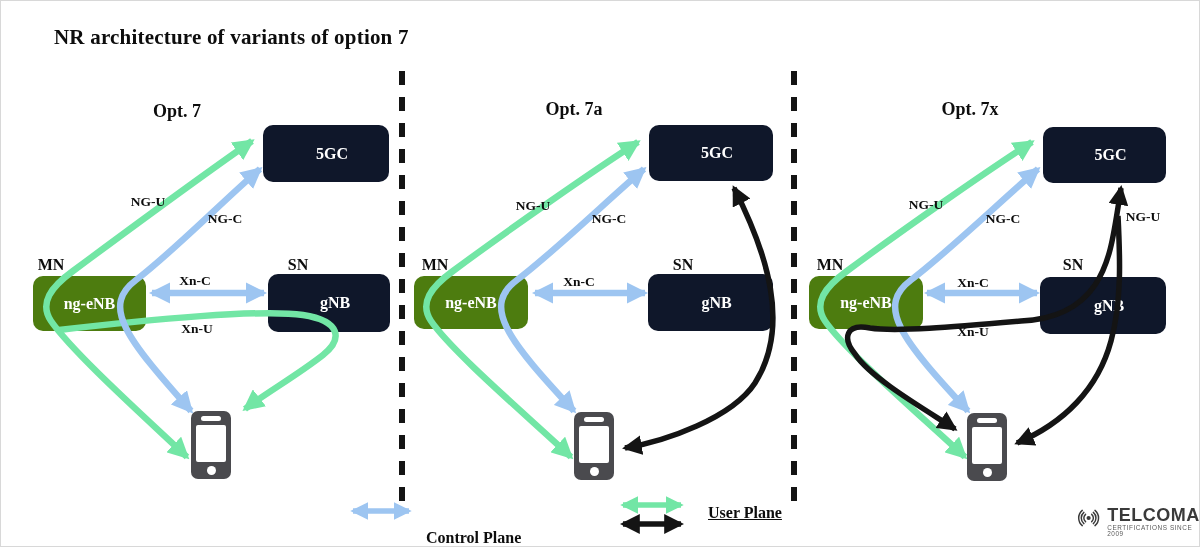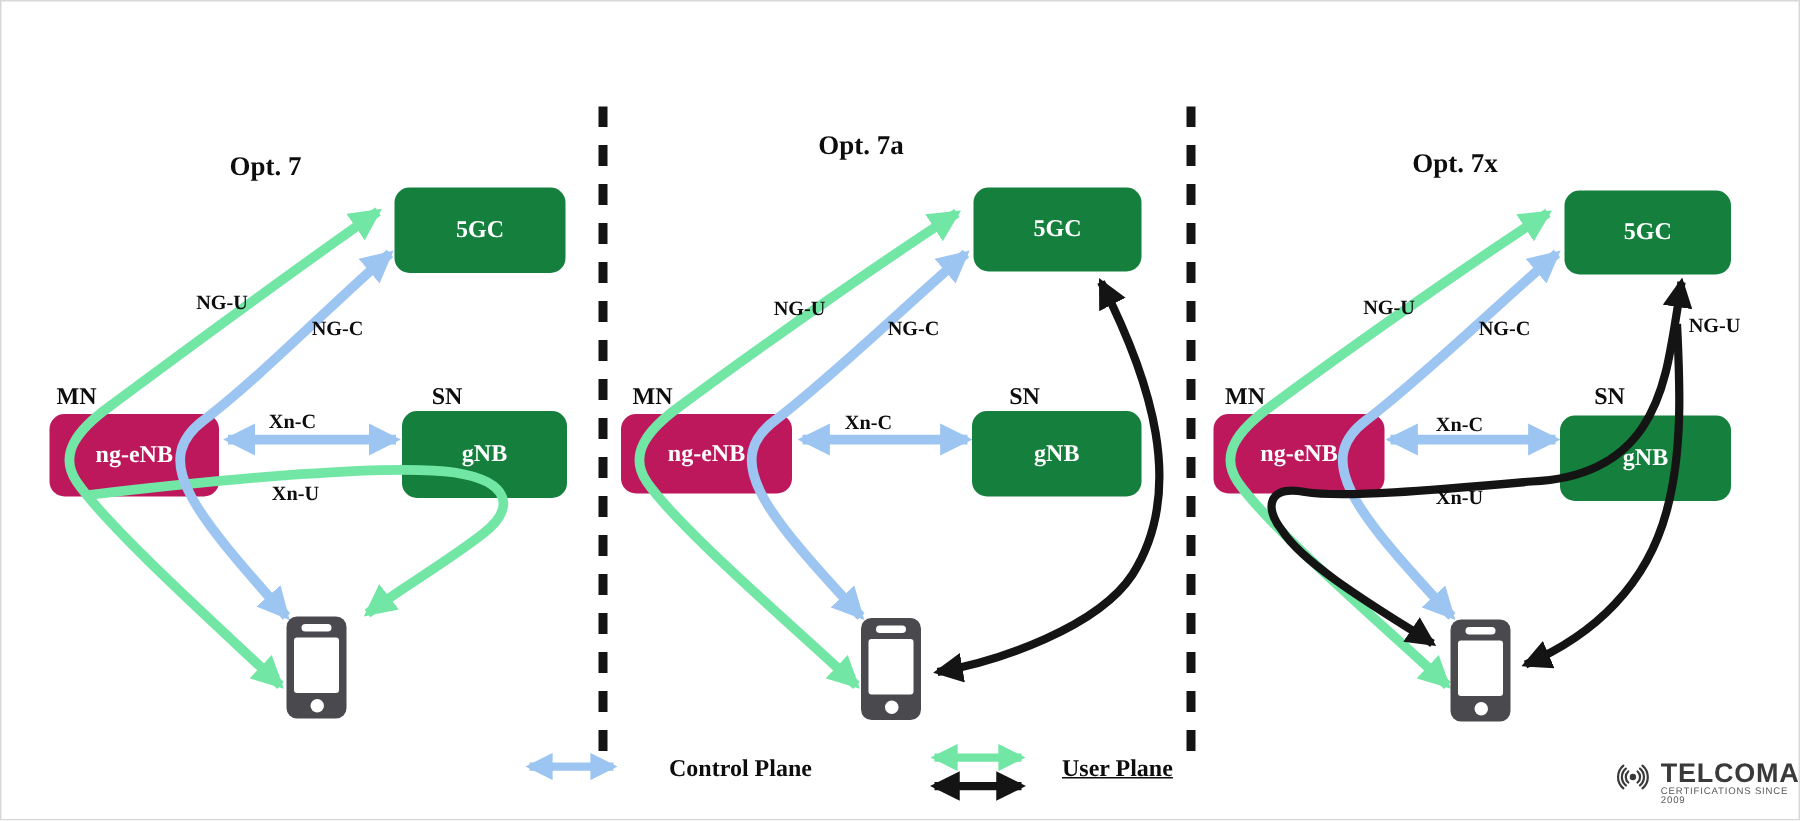--- a/index.html
+++ b/index.html
@@ -7,63 +7,64 @@
     position:relative;width:1200px;height:547px;background:#ffffff;
     border:1px solid #d8d8d8;box-sizing:border-box;overflow:hidden;
     font-family:"Liberation Serif","DejaVu Serif",serif;color:#0d0d0d;
   }
   .main-title{position:absolute;left:53px;top:24px;font-size:21px;font-weight:bold;letter-spacing:.2px;}
   .panel-title{position:absolute;transform:translate(-50%,-50%);font-size:18px;font-weight:bold;white-space:nowrap;margin-top:11px;}
   .divider{position:absolute;top:70px;height:438px;width:6px;z-index:0;
     background:repeating-linear-gradient(to bottom,#141414 0 14px,transparent 14px 26px);}
   .node{position:absolute;border-radius:10px;display:flex;align-items:center;justify-content:center;
     color:#fff;font-weight:bold;font-size:16px;z-index:1;}
-  .core-bg{background:#15803d;}
-  .master-bg{background:#be185d;}
+  .core-bg{background:#0f172a;padding-left:12px;}
+  .master-bg{background:#4d7c0f;}
   .tag{position:absolute;transform:translate(-50%,-50%);font-size:16px;font-weight:bold;z-index:3;white-space:nowrap;text-align:right;}
   .lbl{position:absolute;transform:translate(-50%,-50%);font-size:13.5px;font-weight:bold;z-index:3;white-space:nowrap;}
   .arrows{position:absolute;left:0;top:0;z-index:2;pointer-events:none;}
   .phone{position:absolute;width:40px;height:68px;background:#4a4a4e;border-radius:7px;z-index:3;}
   .phone .speaker{position:absolute;left:10px;right:10px;top:5px;height:5px;background:#fff;border-radius:3px;}
   .phone .screen{position:absolute;left:5px;right:5px;top:14px;height:37px;background:#fff;border-radius:2px;}
   .phone .home{position:absolute;left:50%;bottom:4px;width:9px;height:9px;margin-left:-4.5px;border-radius:50%;background:#fff;}
   .legend-label{position:absolute;transform:translateY(-50%);font-size:16px;font-weight:bold;white-space:nowrap;z-index:3;}
   .logo{position:absolute;left:1072px;top:505px;display:flex;align-items:flex-start;z-index:3;}
   .logo-text{margin-left:3px;line-height:1;}
   .logo-brand{font-family:"Liberation Sans","DejaVu Sans",sans-serif;font-weight:bold;font-size:18px;
     letter-spacing:.5px;color:#3a3a3a;}
   .logo-tagline{font-family:"Liberation Sans","DejaVu Sans",sans-serif;font-size:6.4px;letter-spacing:.55px;
     color:#5a5a5a;margin-top:1px;}
 </style>
 </head>
 <body>
 
 <div class="page">
 
+  <div class="main-title">NR architecture of variants of option 7</div>
 
   <div class="divider" style="left:398px;"></div>
   <div class="divider" style="left:790px;"></div>
 
   <div class="panel-title" style="left:176px;top:99px;">Opt. 7</div>
   <div class="node core-bg" style="left:262px;top:124px;width:114px;height:57px;">5GC</div>
   <div class="node master-bg" style="left:32px;top:275px;width:113px;height:55px;">ng-eNB</div>
   <div class="node core-bg" style="left:267px;top:273px;width:110px;height:58px;">gNB</div>
   <div class="tag" style="left:50px;top:264px;">MN</div>
   <div class="tag" style="left:297px;top:264px;">SN</div>
   <div class="lbl" style="left:147px;top:201px;">NG-U</div>
   <div class="lbl" style="left:224px;top:218px;">NG-C</div>
   <div class="lbl" style="left:194px;top:280px;">Xn-C</div>
   <div class="lbl" style="left:196px;top:328px;">Xn-U</div>
   <div class="phone" style="left:190px;top:410px;">
     <div class="speaker"></div>
     <div class="screen"></div>
     <div class="home"></div>
   </div>
 
-  <div class="panel-title" style="left:573px;top:85px;">Opt. 7a</div>
+  <div class="panel-title" style="left:573px;top:97px;">Opt. 7a</div>
   <div class="node core-bg" style="left:648px;top:124px;width:112px;height:56px;">5GC</div>
   <div class="node master-bg" style="left:413px;top:275px;width:114px;height:53px;">ng-eNB</div>
   <div class="node core-bg" style="left:647px;top:273px;width:113px;height:57px;">gNB</div>
   <div class="tag" style="left:434px;top:264px;">MN</div>
   <div class="tag" style="left:682px;top:264px;">SN</div>
   <div class="lbl" style="left:532px;top:205px;">NG-U</div>
   <div class="lbl" style="left:608px;top:218px;">NG-C</div>
   <div class="lbl" style="left:578px;top:281px;">Xn-C</div>
   <div class="phone" style="left:573px;top:411px;">
     <div class="speaker"></div>
@@ -115,21 +116,21 @@
     <path d="M 967 410 C 944 385 911 350 900 327 C 889 305 894 291 910 279 C 947 251 1004 196 1037 168" fill="none" stroke="#9dc5f1" stroke-width="6.5" marker-start="url(#ah-blue)" marker-end="url(#ah-blue)"></path>
     <path d="M 926 292 L 1036 292" fill="none" stroke="#9dc5f1" stroke-width="6.5" marker-start="url(#ah-blue)" marker-end="url(#ah-blue)"></path>
     <path d="M 1120 187 C 1113 232 1110 260 1094 284 C 1075 312 1044 319 1020 320 C 952 326 894 331 869 327 C 845 322 841 337 854 353 C 870 378 930 412 954 428" fill="none" stroke="#141414" stroke-width="5.5" marker-start="url(#ah-black)" marker-end="url(#ah-black)"></path>
     <path d="M 1117 215 C 1119 255 1121 300 1110 340 C 1097 388 1063 422 1016 442" fill="none" stroke="#141414" stroke-width="5.5" marker-end="url(#ah-black)"></path>
 
     <path d="M 352 510 L 408 510" fill="none" stroke="#9dc5f1" stroke-width="5.5" marker-start="url(#ah-blue)" marker-end="url(#ah-blue)"></path>
     <path d="M 622 504 L 680 504" fill="none" stroke="#72e6a5" stroke-width="5.5" marker-start="url(#ah-green)" marker-end="url(#ah-green)"></path>
     <path d="M 622 523 L 680 523" fill="none" stroke="#141414" stroke-width="5.5" marker-start="url(#ah-black)" marker-end="url(#ah-black)"></path>
   </svg>
 
-  <div class="legend-label" style="left:425px;top:512px;margin-left:20px;">Control Plane</div>
+  <div class="legend-label" style="left:425px;top:537px;">Control Plane</div>
   <div class="legend-label" style="left:707px;top:512px;text-decoration:underline;">User Plane</div>
 
   <div class="logo">
     <svg width="34" height="24" viewBox="0 0 34 24">
       <circle cx="17" cy="12" r="2.3" fill="#3a3a3a"></circle>
       <g fill="none" stroke="#3a3a3a" stroke-width="1.6" stroke-linecap="round">
         <path d="M 20.34 8.02 A 5.2 5.2 0 0 1 20.34 15.98"></path>
         <path d="M 22.14 5.87 A 8 8 0 0 1 22.14 18.13"></path>
         <path d="M 23.94 3.73 A 10.8 10.8 0 0 1 23.94 20.27"></path>
         <path d="M 13.66 8.02 A 5.2 5.2 0 0 0 13.66 15.98"></path>

